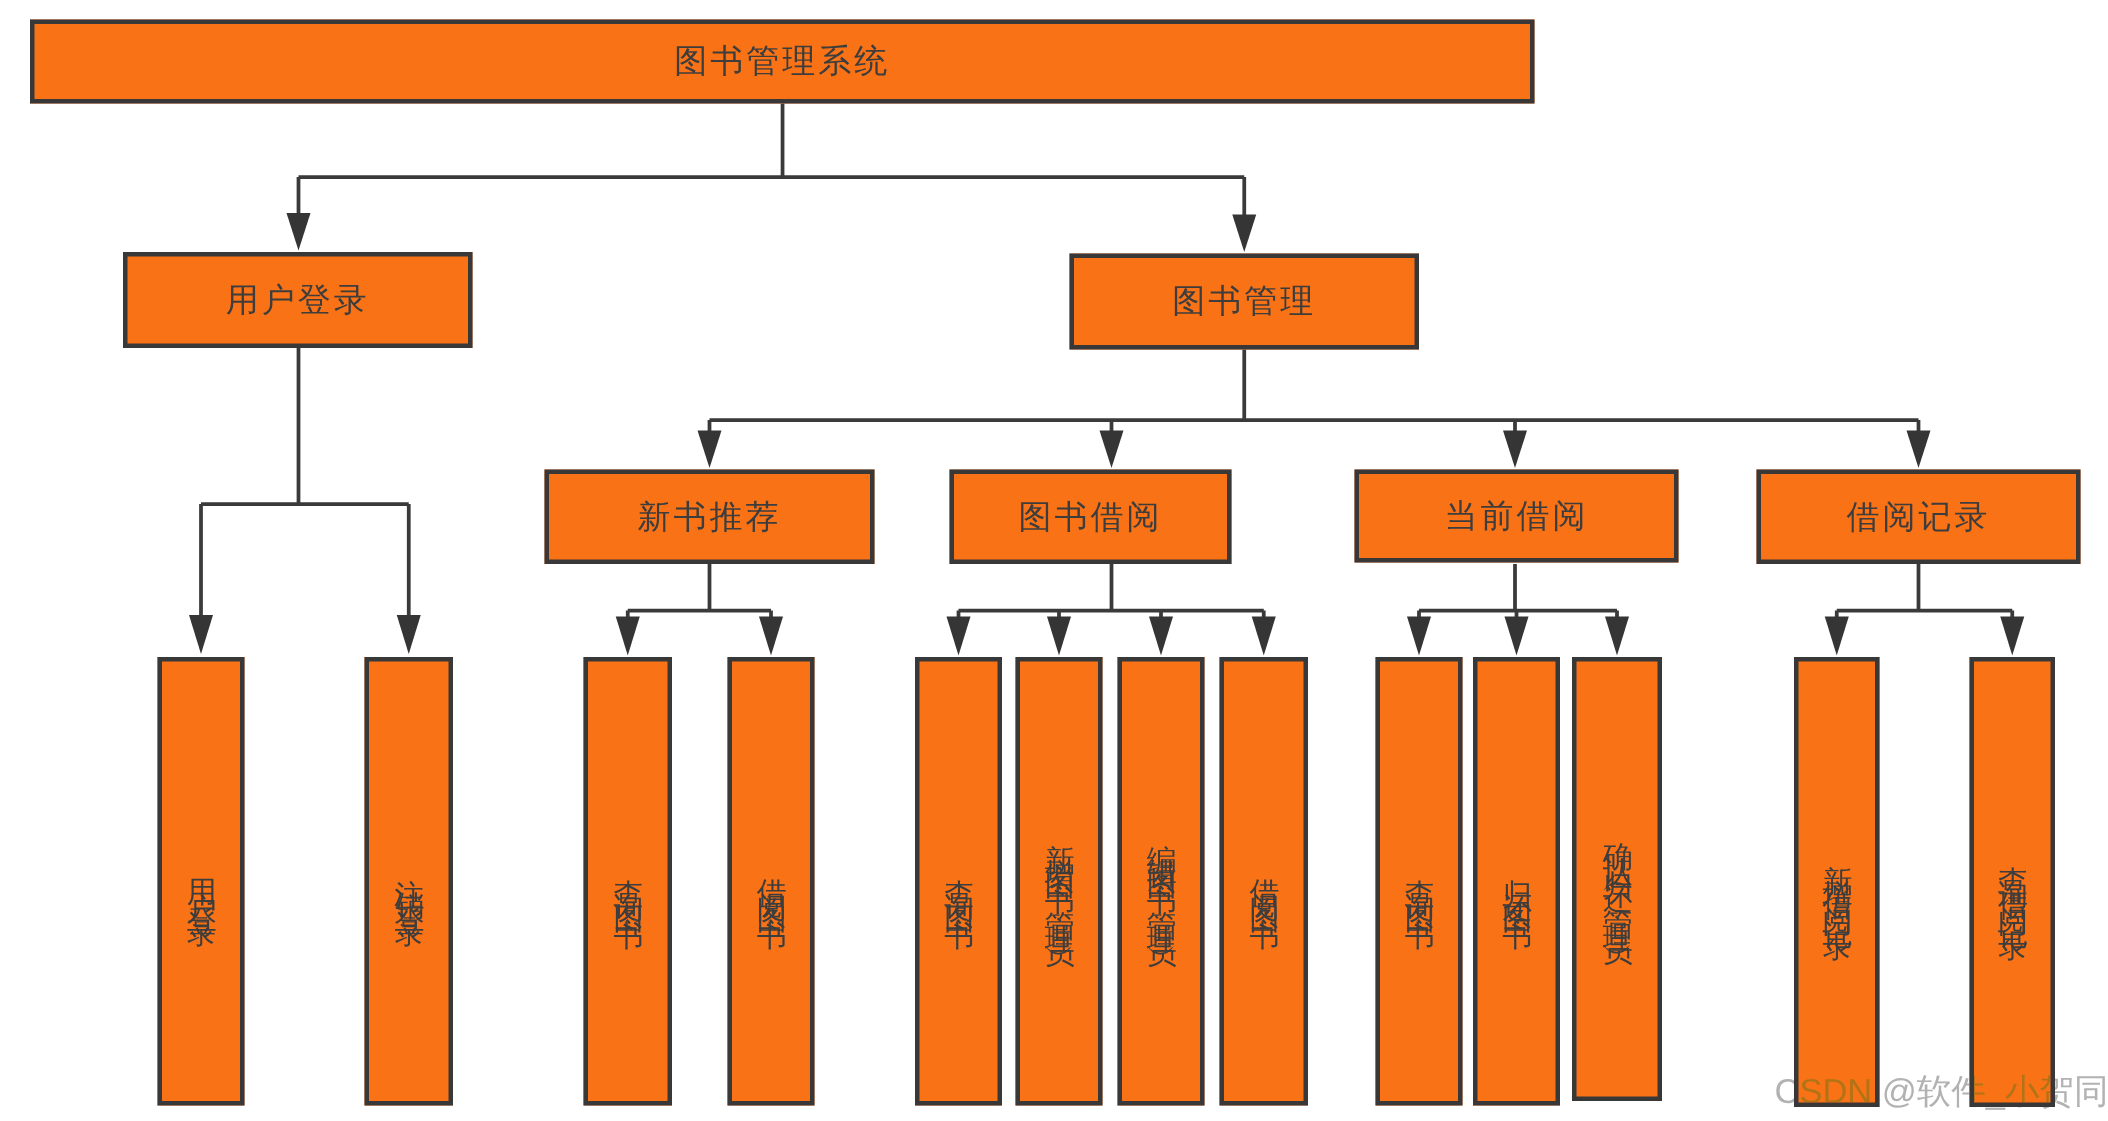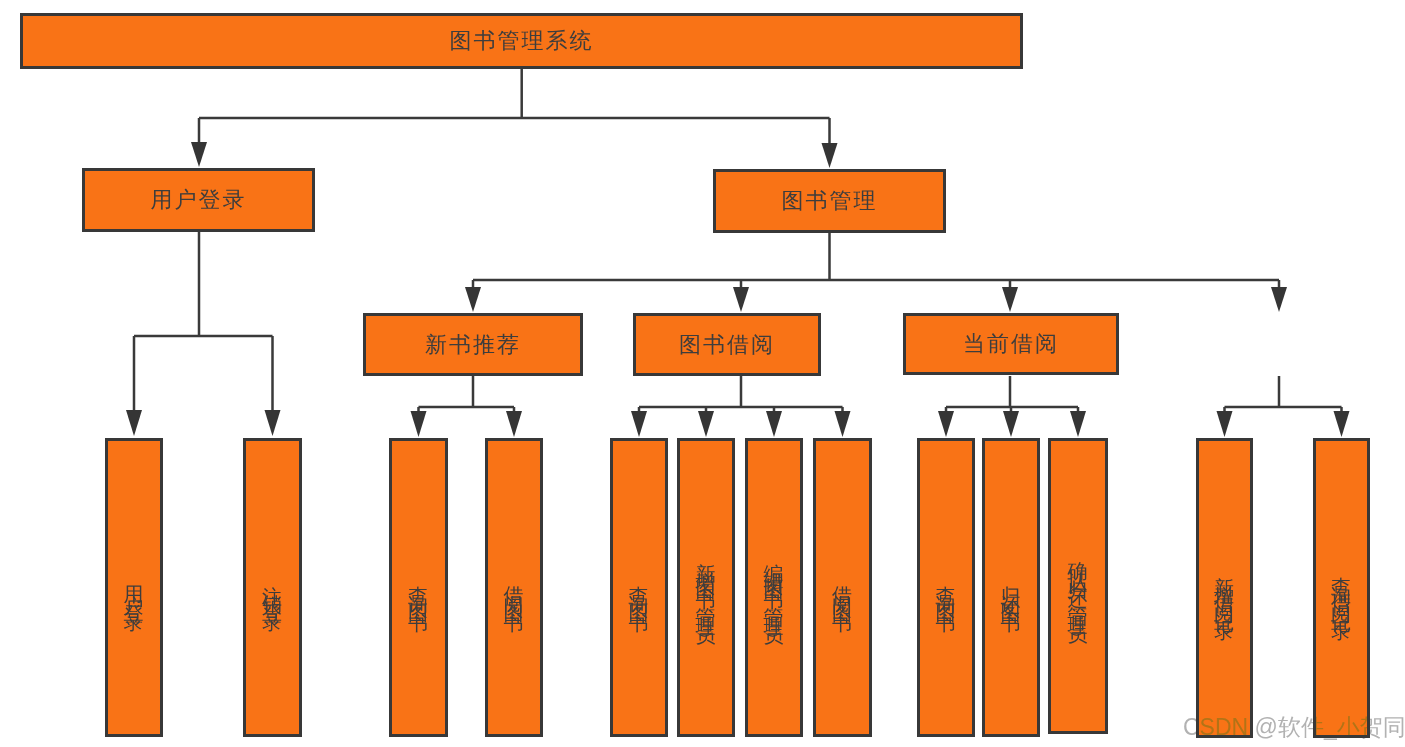--- a/index.html
+++ b/index.html
@@ -109,20 +109,23 @@
 
   <div class="box h" style="left:363px;top:313px;width:220px;height:63px">
     <span>新书推荐</span>
   </div>
   <div class="box h" style="left:633px;top:313px;width:188px;height:63px">
     <span>图书借阅</span>
   </div>
   <div class="box h" style="left:903px;top:313px;width:216px;height:62px">
     <span>当前借阅</span>
   </div>
+  <div class="box h" style="left:1171px;top:313px;width:216px;height:63px">
+    <span>借阅记录</span>
+  </div>
 
   <div class="box v" style="left:105px;top:438px;width:58px;height:299px">
     <span>用户登录</span>
   </div>
   <div class="box v" style="left:243px;top:438px;width:59px;height:299px">
     <span>注销登录</span>
   </div>
 
   <div class="box v" style="left:389px;top:438px;width:59px;height:299px">
     <span>查询图书</span>

